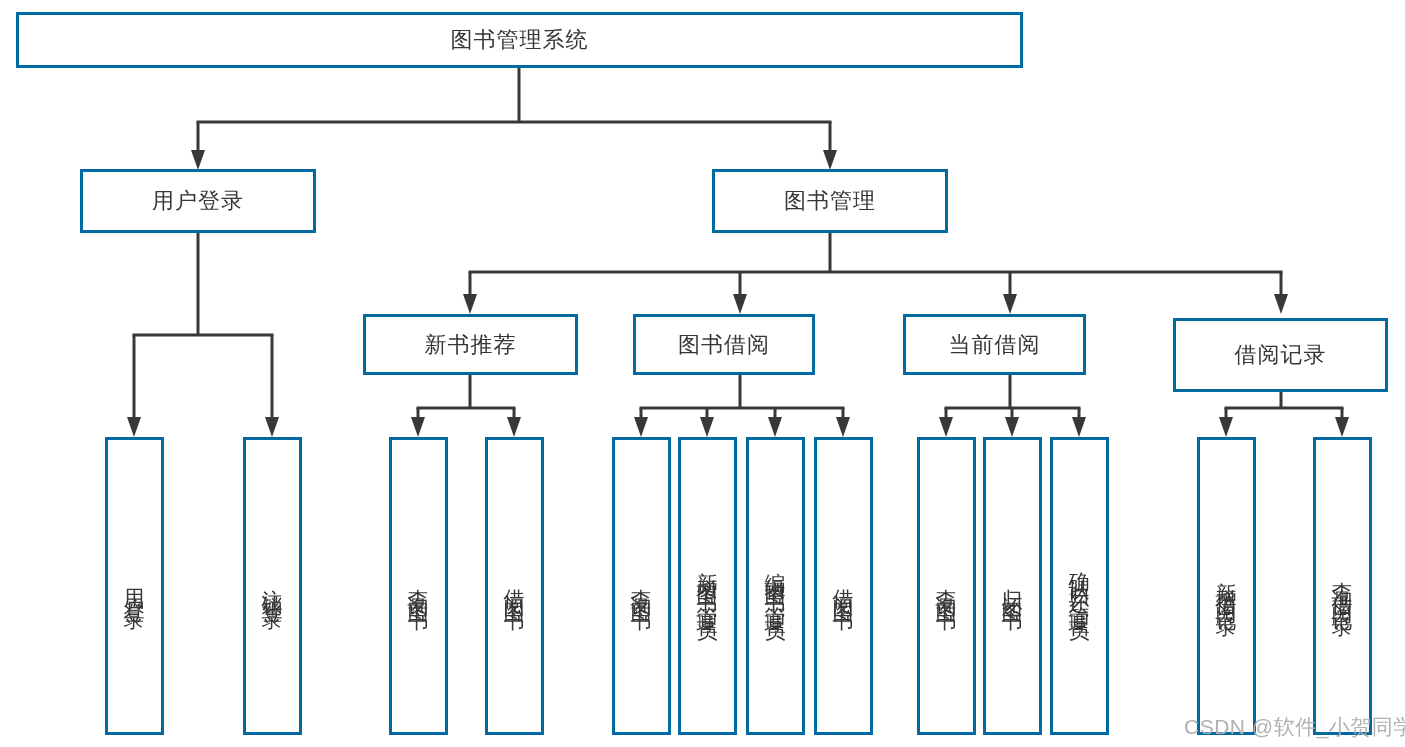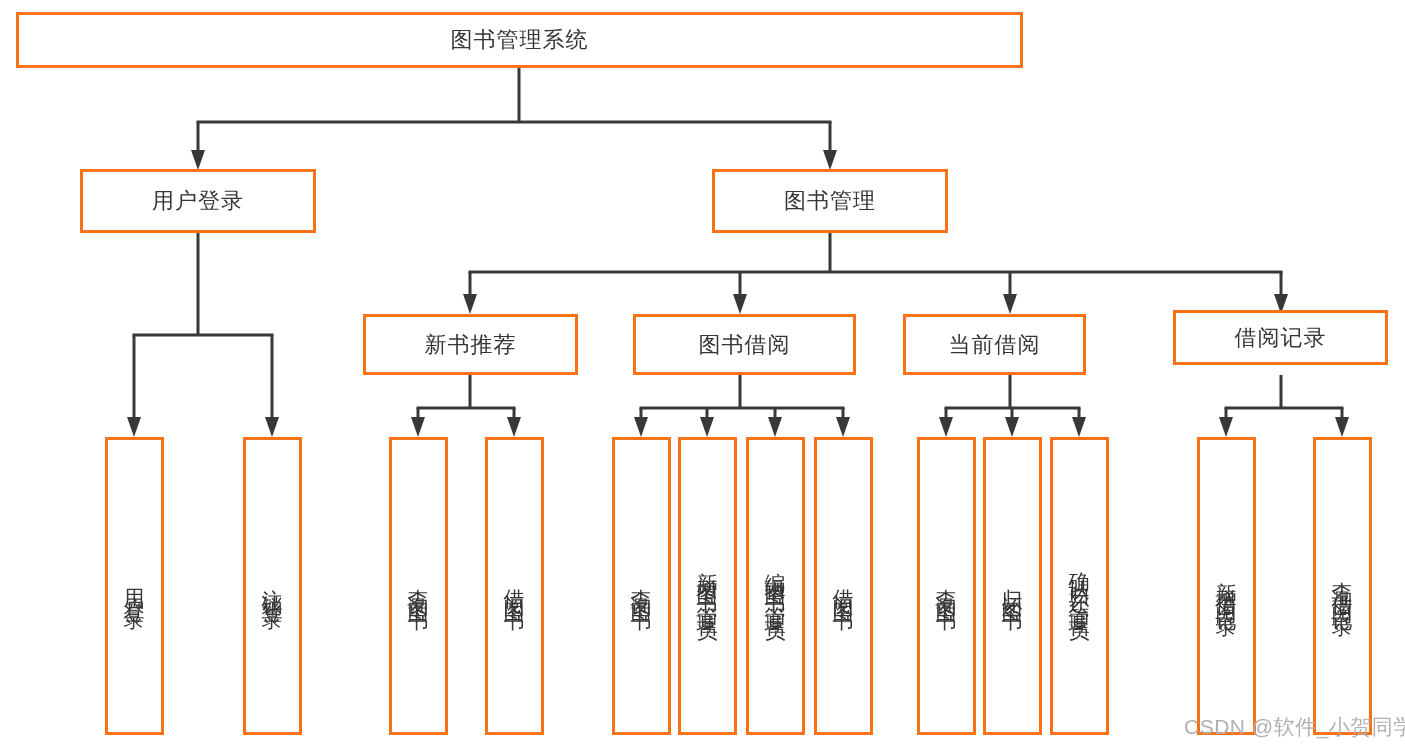--- a/index.html
+++ b/index.html
@@ -3,37 +3,37 @@
 <meta charset="utf-8">
 <style>
   html,body { margin:0; padding:0; background:#ffffff; }
   #stage {
     position:relative; width:1405px; height:747px; background:#ffffff;
     font-family:"Liberation Sans","DejaVu Sans",sans-serif; overflow:hidden;
   }
   #connectors { position:absolute; left:0; top:0; z-index:1; }
   .box {
     position:absolute; box-sizing:border-box; background:#ffffff;
-    border:3px solid #f97316; color:#363636; z-index:2;
+    border:3px solid #0369a1; color:#363636; z-index:2;
     display:flex; align-items:center; justify-content:center;
   }
   .box.h { font-size:22px; letter-spacing:1px; }
   .box.v { font-size:21px; }
   .box.v span {
     writing-mode:vertical-rl; text-orientation:mixed;
     letter-spacing:7px; line-height:1;
   }
   
   .n-root            { left:16px;   top:12px;  width:1007px; height:56px; }
   .n-user-login      { left:80px;   top:169px; width:236px;  height:64px; }
   .n-book-mgmt       { left:712px;  top:169px; width:236px;  height:64px; }
   .n-new-book-rec    { left:363px;  top:314px; width:215px;  height:61px; }
-  .n-book-borrow     { left:633px;  top:314px; width:223px;  height:61px; }
+  .n-book-borrow     { left:633px;  top:314px; width:182px;  height:61px; }
   .n-current-borrow  { left:903px;  top:314px; width:183px;  height:61px; }
-  .n-borrow-records  { left:1173px; top:310px; width:215px;  height:55px; }
+  .n-borrow-records  { left:1173px; top:318px; width:215px;  height:74px; }
   .leaf { top:437px; width:59px; height:298px; }
   .l-login         { left:105px; }
   .l-logout        { left:243px; }
   .l-q-books-1     { left:389px; }
   .l-b-books-1     { left:485px; }
   .l-q-books-2     { left:612px; }
   .l-add-book      { left:678px; }
   .l-edit-book     { left:746px; }
   .l-b-books-2     { left:814px; }
   .l-q-books-3     { left:917px; }

